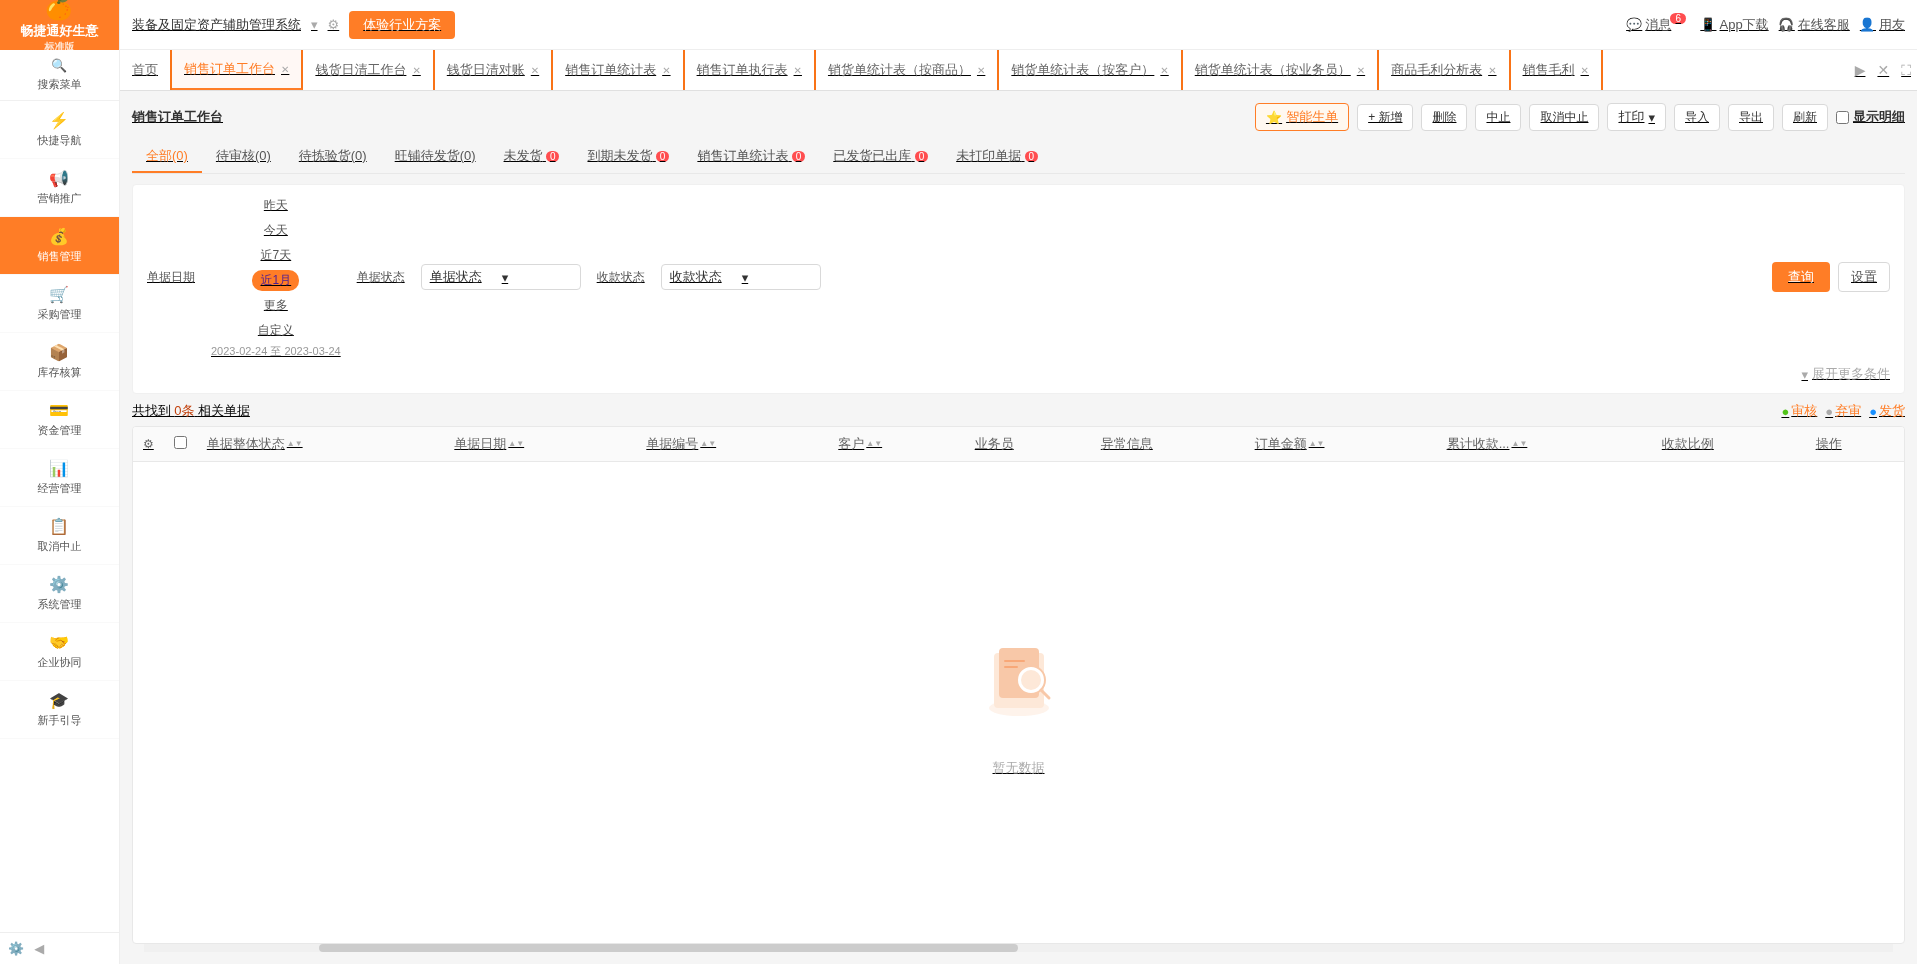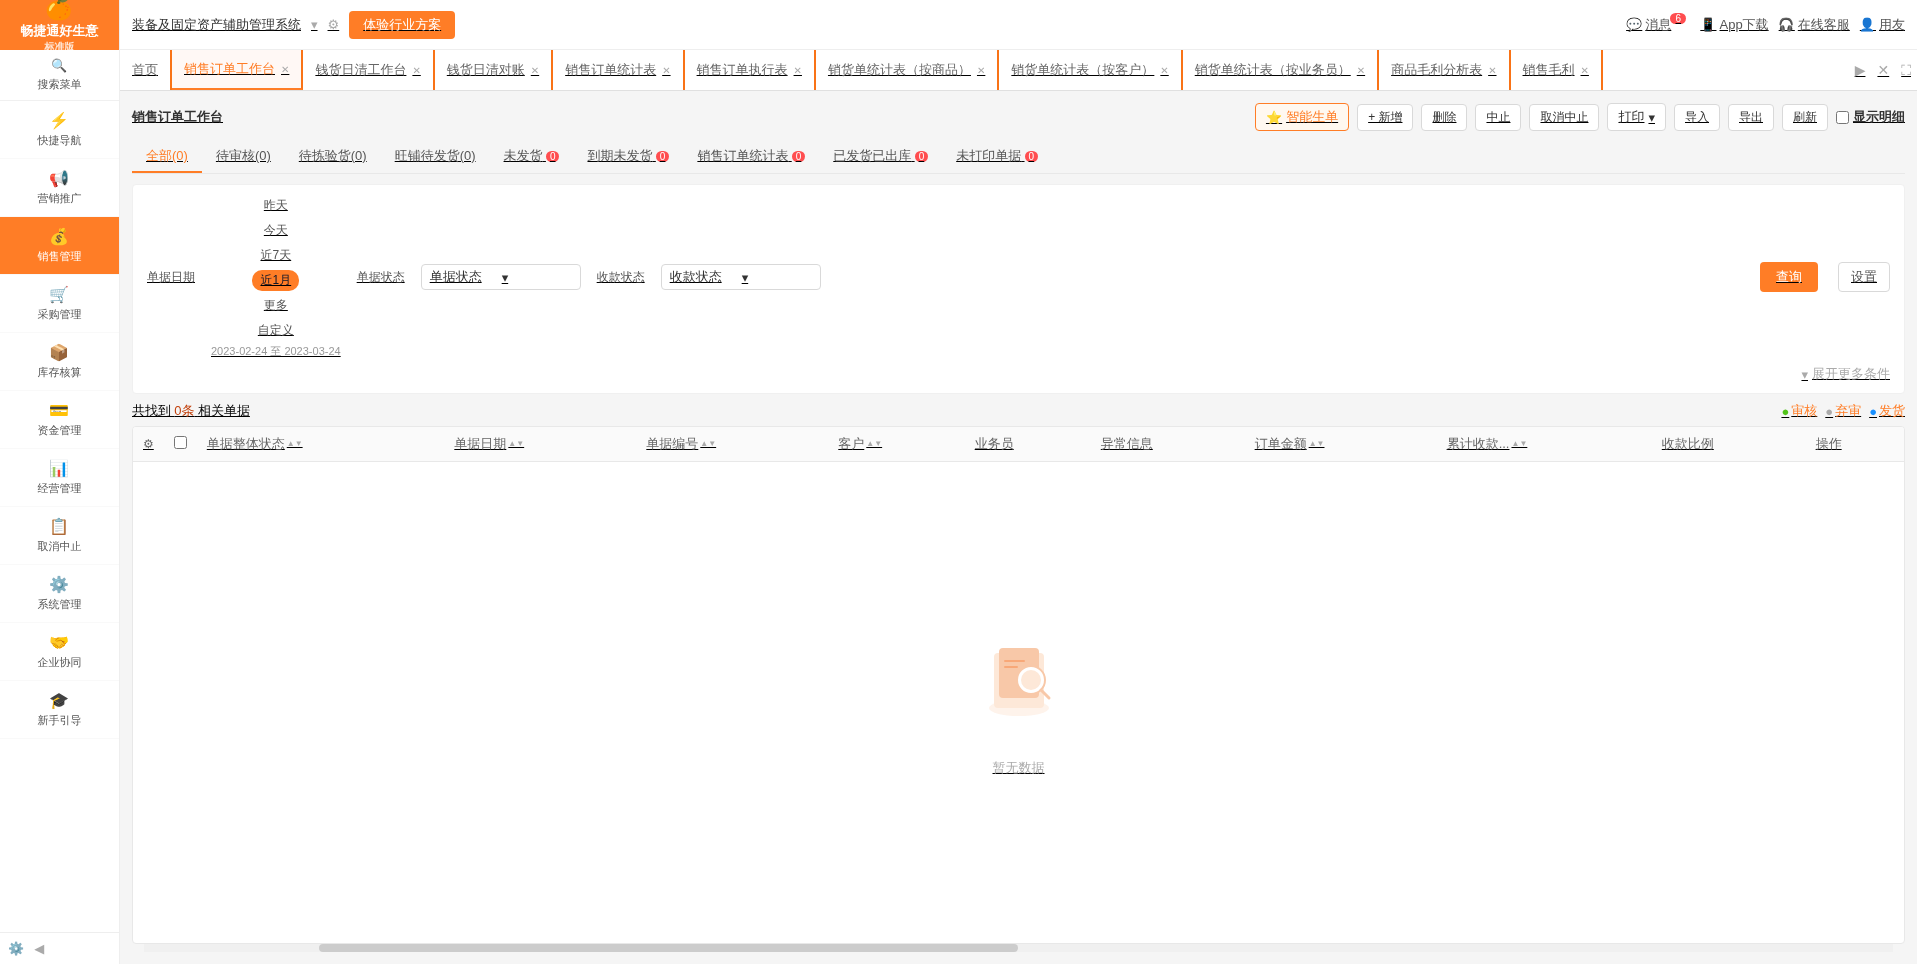--- a/index.html
+++ b/index.html
@@ -46,21 +46,21 @@
     .sub-tab { padding: 6px 14px; cursor: pointer; color: #555; font-size: 12px; border-bottom: 2px solid transparent; }
     .sub-tab.active { color: #ff7d26; border-bottom: 2px solid #ff7d26; }
     .sub-tab .red-badge { background: #ff4d4f; color: #fff; border-radius: 8px; padding: 0 4px; font-size: 10px; }
 
     
     .filter-area { background: #fff; border-radius: 4px; padding: 10px 14px; margin-bottom: 8px; border: 1px solid #f0f0f0; }
     .filter-row { display: flex; align-items: center; gap: 16px; flex-wrap: wrap; }
     .filter-label { color: #555; font-size: 12px; white-space: nowrap; }
     .filter-date-btns { display: flex; gap: 4px; align-items: center; flex-direction: column; }
     .date-btn { padding: 2px 6px; border-radius: 3px; cursor: pointer; font-size: 12px; color: #555; }
-    .date-btn.active { background: #ff7d26; color: #0f172a; border-radius: 10px; padding: 2px 8px; }
+    .date-btn.active { background: #ff7d26; color: #4c1d95; border-radius: 10px; padding: 2px 8px; }
     .date-range { font-size: 11px; color: #999; margin-top: 3px; }
     .filter-select { border: 1px solid #d9d9d9; border-radius: 4px; padding: 3px 8px; color: #333; background: #fff; display: flex; align-items: center; gap: 20px; min-width: 160px; cursor: pointer; font-size: 12px; }
     .expand-btn { display: flex; align-items: center; gap: 4px; color: #aaa; cursor: pointer; font-size: 12px; margin-left: auto; }
 
     
     .table-toolbar { display: flex; align-items: center; margin-bottom: 6px; gap: 8px; }
     .table-count { color: #666; font-size: 12px; }
     .table-count span { color: #000000; }
     .table-actions-right { margin-left: auto; display: flex; gap: 8px; }
     .action-link { color: #ff7d26; cursor: pointer; font-size: 12px; display: flex; align-items: center; gap: 2px; }
@@ -77,21 +77,21 @@
     
     .pagination { display: flex; align-items: center; justify-content: flex-end; padding: 8px 12px; background: #fff; border-top: 1px solid #e8e8e8; gap: 8px; font-size: 12px; color: #555; }
     .page-select { border: 1px solid #d9d9d9; border-radius: 3px; padding: 2px 4px; }
     .page-nav { width: 22px; height: 22px; border: 1px solid #d9d9d9; border-radius: 3px; display: flex; align-items: center; justify-content: center; cursor: pointer; color: #aaa; }
     .page-input { border: 1px solid #d9d9d9; border-radius: 3px; width: 36px; text-align: center; padding: 2px; }
 
     
     .h-scroll { height: 8px; background: #f0f0f0; position: relative; margin: 0 12px; }
     .h-scroll-thumb { height: 8px; background: #ccc; border-radius: 4px; width: 40%; position: absolute; left: 10%; top: 0; }
 
-    .filter-right { margin-left: auto; display: flex; gap: 20px; }
+    .filter-right { margin-left: auto; display: flex; gap: 8px; }
     .query-btn { background: #ff7d26; color: #fff; border: none; border-radius: 4px; padding: 5px 16px; cursor: pointer; font-size: 13px; }
     .setting-btn { border: 1px solid #d9d9d9; background: #fff; border-radius: 4px; padding: 5px 12px; cursor: pointer; font-size: 13px; color: #555; }
   </style>
 </head>
 <body>
 
 <div class="sidebar">
   <div class="sidebar-logo">
     <div style="font-size:22px; font-weight:bold;">🍊</div>
     <div>畅捷通好生意</div>

